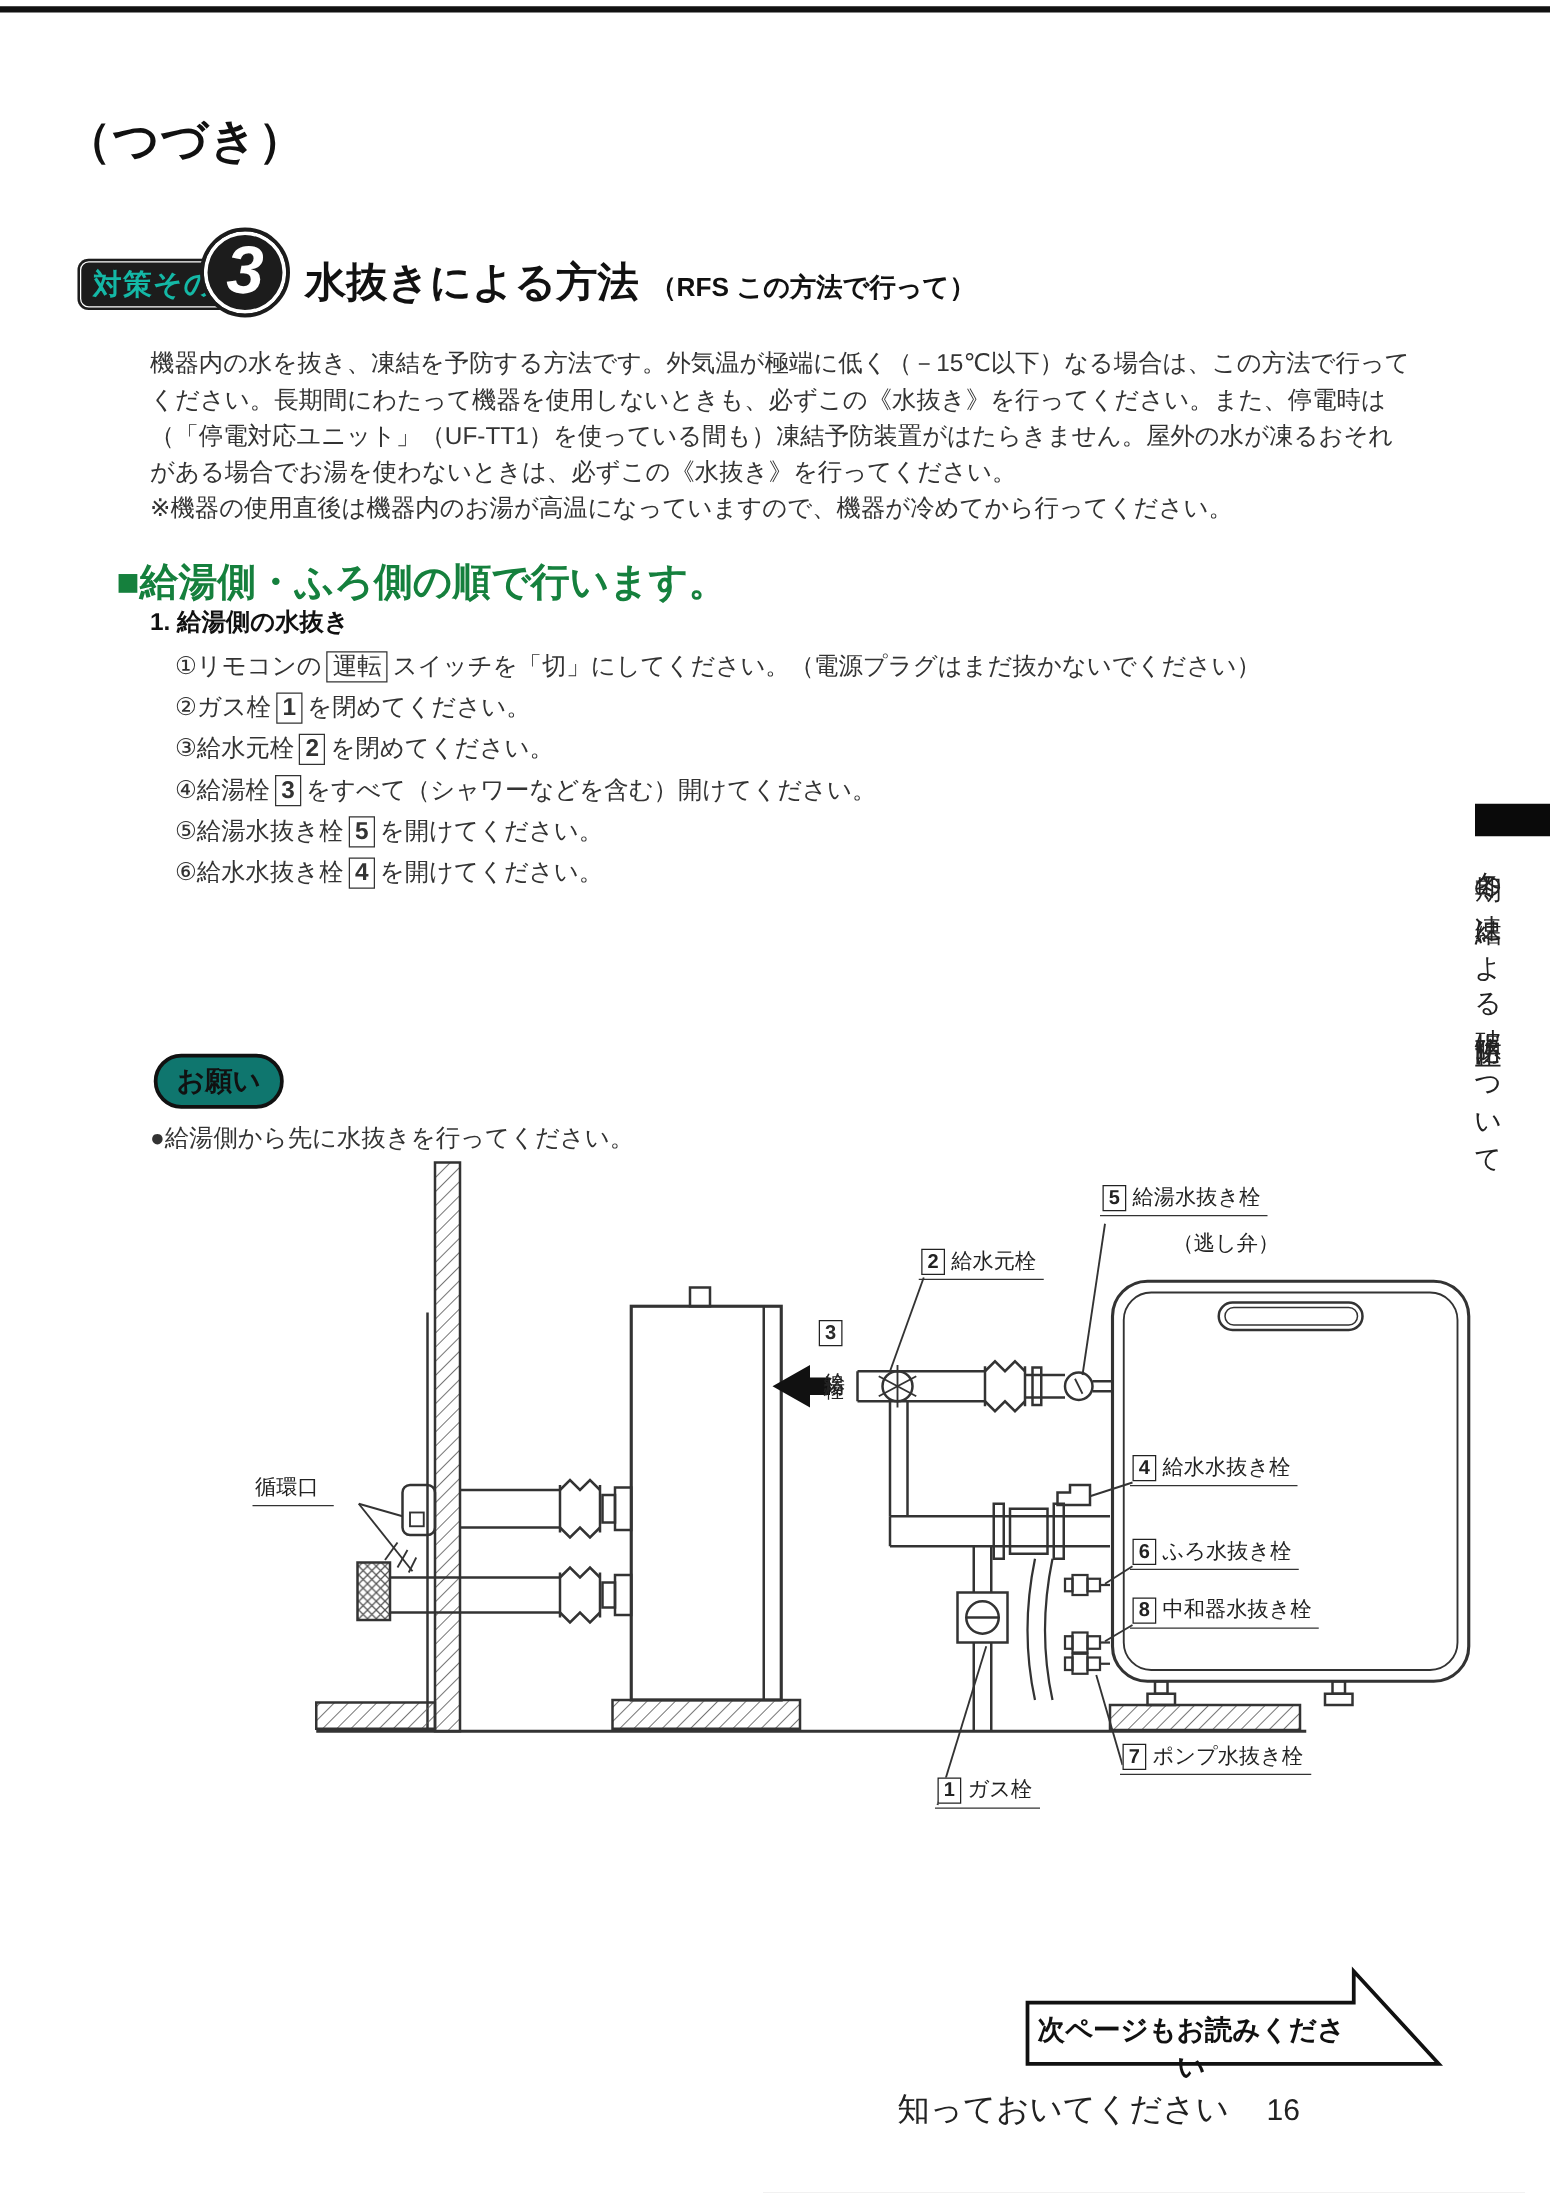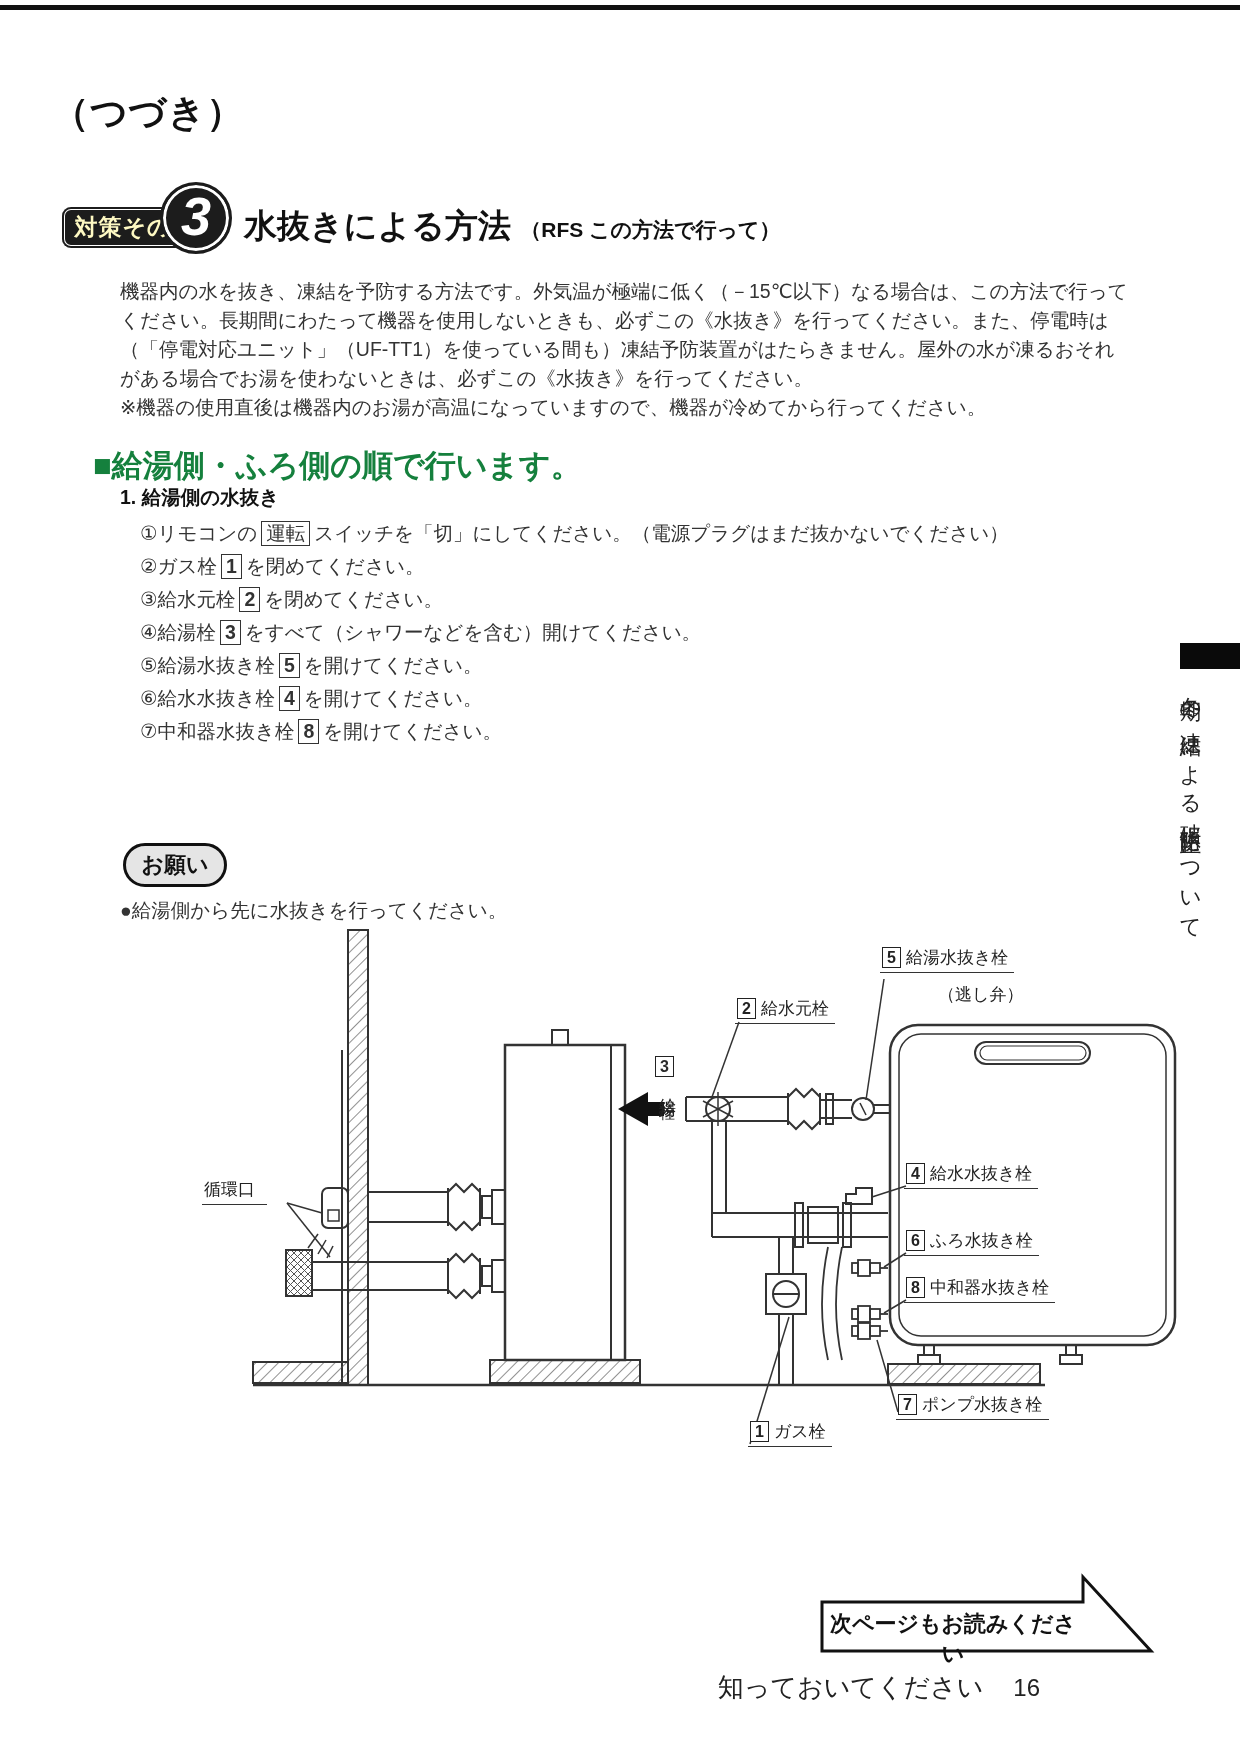--- a/index.html
+++ b/index.html
@@ -3,37 +3,37 @@
 <meta charset="utf-8">
 <style>
   html,body{margin:0;padding:0;background:#e8e8e8;}
   .page{position:relative;width:1240px;height:1754px;background:#ffffff;overflow:hidden;
         font-family:"Liberation Sans","DejaVu Sans",sans-serif;color:#2b2b2b;}
   .abs{position:absolute;}
   .toprule{left:0;top:5px;width:1240px;height:5px;background:#111;}
   .tsuzuki{left:52px;top:88px;font-size:37px;font-weight:bold;color:#111;letter-spacing:1px;}
   
   .badge-pill{left:62px;top:207px;width:122px;height:41px;background:#1c1c1c;border-radius:9px;
-              color:#fef9c3;font-size:23px;font-weight:bold;display:flex;align-items:center;justify-content:center;
+              color:#14b8a6;font-size:23px;font-weight:bold;display:flex;align-items:center;justify-content:center;
               letter-spacing:1px;box-shadow:inset 0 0 0 2px #1c1c1c, inset 0 0 0 3px #fff;text-align:center;}
   .badge-circle{left:160px;top:182px;width:72px;height:72px;border-radius:50%;background:#1c1c1c;
               border:3px solid #1c1c1c;box-shadow:inset 0 0 0 3px #fff;color:#fff;
               display:flex;align-items:center;justify-content:center;
               font-size:54px;font-weight:bold;font-style:italic;padding-bottom:4px;box-sizing:border-box;}
   .sec-title{left:244px;top:204px;font-size:33px;font-weight:bold;color:#111;white-space:nowrap;}
   .sec-title small{font-size:21px;font-weight:bold;}
   .intro{left:120px;top:277px;width:960px;font-size:19.5px;line-height:29px;color:#333;white-space:nowrap;}
   .h-main{left:93px;top:445px;font-size:31px;font-weight:bold;color:#15803d;}
   .h-sub{left:120px;top:484px;font-size:19.5px;font-weight:bold;color:#111;}
   .steps{left:140px;top:517px;font-size:19.5px;color:#333;line-height:33px;white-space:nowrap;}
   .kbox{display:inline-block;border:1.8px solid #333;line-height:1;padding:2px 4px 1px 4px;margin:0 4px;}
   .kbox.n{font-weight:bold;}
   .onegai{left:123px;top:843px;width:104px;height:44px;border:3.5px solid #111;border-radius:23px;
           display:flex;align-items:center;justify-content:center;font-size:22px;font-weight:bold;color:#111;
-          box-sizing:border-box;background:#e5e5e5;}
+          box-sizing:border-box;background:#0f766e;}
   .bullet{left:120px;top:897px;font-size:19.5px;color:#333;}
   
   .dlabel{font-size:17px;color:#222;white-space:nowrap;border-bottom:1.6px solid #333;
           padding:0 6px 3px 2px;background:transparent;}
   .dbox{display:inline-block;border:1.8px solid #222;font-weight:bold;font-size:16px;line-height:1;
         padding:2px 4px 1px 4px;margin-right:5px;background:#fff;}
   .dsub{font-size:17px;color:#222;white-space:nowrap;}
   .vlabel{writing-mode:vertical-rl;text-orientation:upright;font-size:17px;color:#222;letter-spacing:3px;}
   
   .side-tab{left:1180px;top:643px;width:60px;height:26px;background:#0a0a0a;}
@@ -85,23 +85,20 @@
       <span>③</span><span>給水元栓</span><span class="kbox n">2</span><span>を閉めてください。</span>
     </div>
     <div>
       <span>④</span><span>給湯栓</span><span class="kbox n">3</span><span>をすべて（シャワーなどを含む）開けてください。</span>
     </div>
     <div>
       <span>⑤</span><span>給湯水抜き栓</span><span class="kbox n">5</span><span>を開けてください。</span>
     </div>
     <div>
       <span>⑥</span><span>給水水抜き栓</span><span class="kbox n">4</span><span>を開けてください。</span>
-    </div>
-    <div>
-      <span>⑦</span><span>中和器水抜き栓</span><span class="kbox n">8</span><span>を開けてください。</span>
     </div>
   </div>
 
   <div class="abs onegai">
     <span>お願い</span>
   </div>
   <div class="abs bullet">●給湯側から先に水抜きを行ってください。</div>
 
   <svg class="abs" style="left:180px;top:850px" width="1000" height="620" viewBox="180 850 1000 620">
     <defs>

